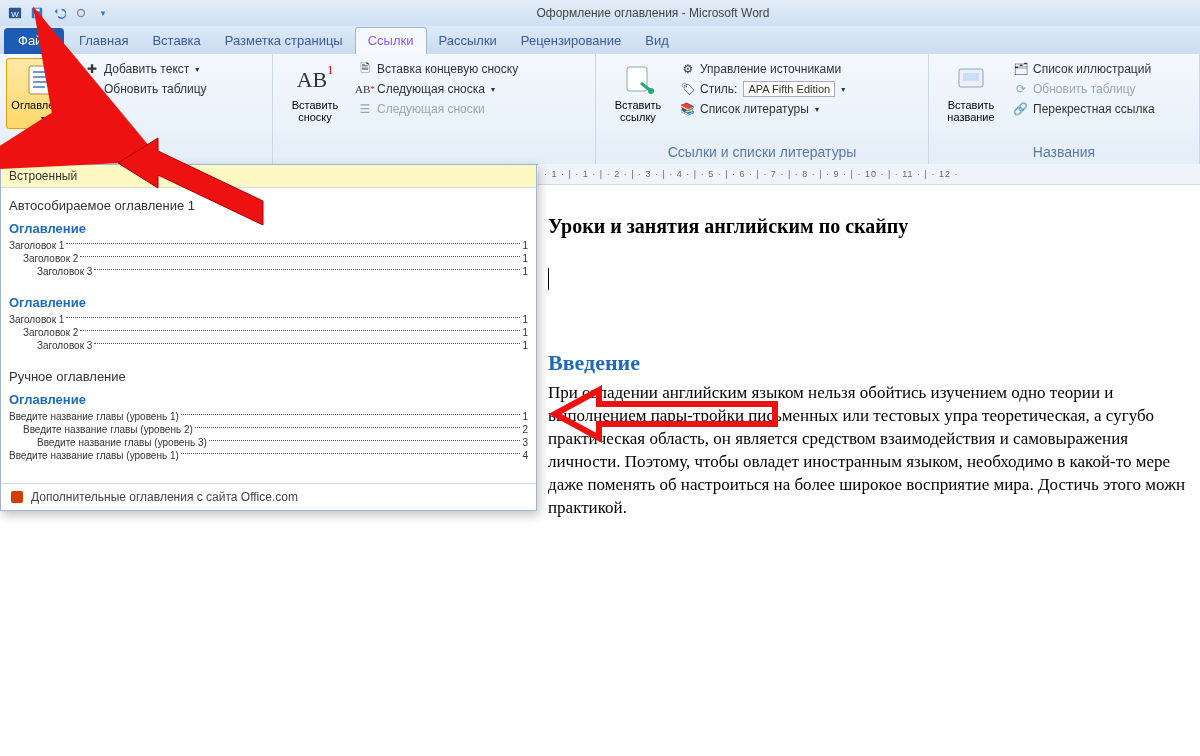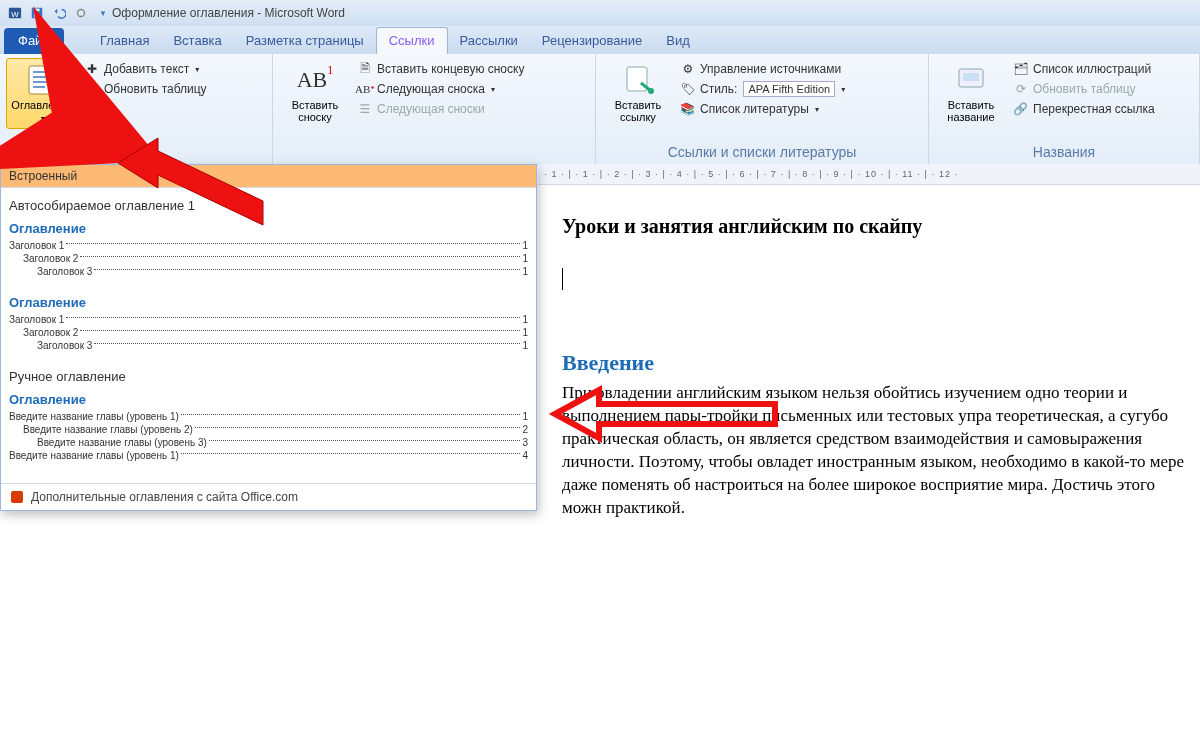--- a/index.html
+++ b/index.html
@@ -1,57 +1,57 @@
 <!DOCTYPE html>
 <html><head>
 <meta charset="utf-8">
 <style>
 html,body{margin:0;padding:0;font-family:"Segoe UI",Tahoma,sans-serif;font-size:12px;background:#fff;overflow:hidden}
 .app{width:1200px;height:756px;background:#fff;position:relative}
 .titlebar{height:26px;background:linear-gradient(#e4ecf7,#cfe0f3);display:flex;align-items:center;padding:0 6px;font-size:12px;color:#222}
 .qat{display:flex;align-items:center;gap:4px}
 .qat-icon{width:18px;height:18px;display:flex;align-items:center;justify-content:center;color:#3a5a9a;cursor:pointer}
 .qat-icon svg{width:14px;height:14px}
-.title-area{flex:1;color:#444}
+.title-area{flex:1;text-align:center;color:#444}
 .ribbon-tabs{height:28px;background:linear-gradient(#dde9f7,#cadcf0);display:flex;align-items:flex-end;padding-left:4px}
-.file-tab{background:#1e5cb3;color:#fff;padding:5px 14px 6px;border-top-left-radius:4px;border-top-right-radius:4px;font-size:13px;margin-right:24px;cursor:pointer}
+.file-tab{background:#1e5cb3;color:#fff;padding:5px 14px 6px;border-top-left-radius:4px;border-top-right-radius:4px;font-size:13px;margin-right:3px;cursor:pointer}
 .rtab{padding:5px 12px 6px;color:#3a5a9a;cursor:pointer;font-size:13px}
 .rtab.active{background:#f5f9fd;border:1px solid #9db8d9;border-bottom:none;border-top-left-radius:3px;border-top-right-radius:3px;color:#8b5cf6}
 .ribbon{height:110px;background:linear-gradient(#f4f8fd,#e4eef8);border-bottom:1px solid #9db8d9;display:flex}
 .rgroup{border-right:1px solid #c8d8ea;padding:4px 6px;display:flex;flex-direction:column;justify-content:space-between}
 .rgroup-body{display:flex;align-items:flex-start;gap:4px;flex:1}
 .rgroup-label{font-size:14px;color:#5b7aa8;text-align:center;padding-top:2px}
 .big-btn{width:62px;display:flex;flex-direction:column;align-items:center;gap:2px;padding:4px;cursor:pointer;border:1px solid transparent}
 .big-btn.sel{background:linear-gradient(#ffe9a8,#ffd86b);border:1px solid #e0a400;border-radius:3px}
 .big-btn .ico{width:34px;height:34px;display:flex;align-items:center;justify-content:center}
 .big-btn .lbl{font-size:11px;text-align:center;line-height:1.1}
 .sm-row{display:flex;align-items:center;gap:4px;padding:1px 2px;cursor:pointer;font-size:12px;color:#333}
 .sm-row.dis{color:#9aa}
 .sm-row .si{width:16px;height:16px;display:flex;align-items:center;justify-content:center}
 .mini-stack{display:flex;flex-direction:column;gap:2px;padding-top:2px}
 .drop-arrow{font-size:8px;margin-left:2px}
 .style-box{display:inline-block;border:1px solid #aac;background:#fff;padding:1px 4px;font-size:11px;margin-left:2px}
 
 .gallery{position:absolute;left:0;top:164px;width:535px;background:#fff;border:1px solid #9db8d9;box-shadow:2px 4px 10px rgba(0,0,0,.25);z-index:50}
-.gallery-hdr{background:#fdba74;border-bottom:1px solid #d0dceb;padding:4px 8px;font-size:12px;color:#333}
+.gallery-hdr{background:#fef9c3;border-bottom:1px solid #d0dceb;padding:4px 8px;font-size:12px;color:#333}
 .gallery-body{max-height:530px;overflow:auto;padding:4px 8px}
 .gitem-title{font-size:13px;color:#333;margin:6px 0 8px}
 .toc-preview{margin:4px 0 18px;font-size:11px}
 .toc-h{color:#1f6bb7;font-weight:bold;font-size:13px;margin-bottom:4px}
 .toc-line{display:flex;align-items:center;color:#333;margin:2px 0;font-size:10px}
 .toc-line .tl{white-space:nowrap}
 .toc-line .dots{flex:1;border-bottom:1px dotted #555;margin:0 2px;position:relative;top:-2px}
 .toc-line.l2{padding-left:14px}
 .toc-line.l3{padding-left:28px}
 .gallery-footer{border-top:1px solid #d0dceb;padding:5px 8px;display:flex;align-items:center;gap:6px;font-size:12px;color:#444;cursor:pointer}
 .gallery-footer .si{width:16px;height:16px}
 
 .docwrap{position:absolute;left:538px;top:164px;right:0;bottom:0;background:#fff;overflow:hidden}
 .ruler{height:20px;background:#f0f4fa;border-bottom:1px solid #cfd9e6;font-size:9px;color:#666;display:flex;align-items:center;padding-left:6px;letter-spacing:1px;white-space:nowrap;overflow:hidden}
-.page{padding:30px 10px 10px 24px;font-family:"Times New Roman",serif}
+.page{padding:30px 10px 10px 10px;font-family:"Times New Roman",serif}
 .doc-title{font-weight:bold;font-size:20px;margin-bottom:30px}
 .cursor-line{height:26px;position:relative;margin-bottom:56px}
 .cursor-line .caret{display:inline-block;width:1px;height:22px;background:#000}
 .h1blue{color:#1f6bb7;font-size:22px;font-weight:bold;margin-bottom:6px}
 .bodytext{font-size:17px;line-height:1.35;color:#000}
 
 .arrow{position:absolute;z-index:200}
 .arrow svg{overflow:visible}
 </style>
 </head>
@@ -137,21 +137,21 @@
           <div class="ico" style="font-family:'Times New Roman';font-size:22px;color:#333;position:relative">
               <span>AB</span>
               <span style="color:#c00;font-size:12px;position:relative;top:-10px">1</span>
             </div>
           <div class="lbl" style="white-space:pre-line">Вставить
 сноску</div>
         </div>
         <div class="mini-stack">
           <div class="sm-row">
               <span class="si">🗎</span>
-              <span>Вставить концевую сноску</span>
+              <span>Вставка концевую сноску</span>
             </div>
           <div class="sm-row">
               <span class="si" style="font-family:Times;font-size:11px">AB<sup style="color:#c00">*</sup></span>
               <span>Следующая сноска</span>
               <span class="drop-arrow">▾</span>
             </div>
           <div class="sm-row dis">
               <span class="si">☰</span>
               <span>Следующая сноски</span>
             </div>

